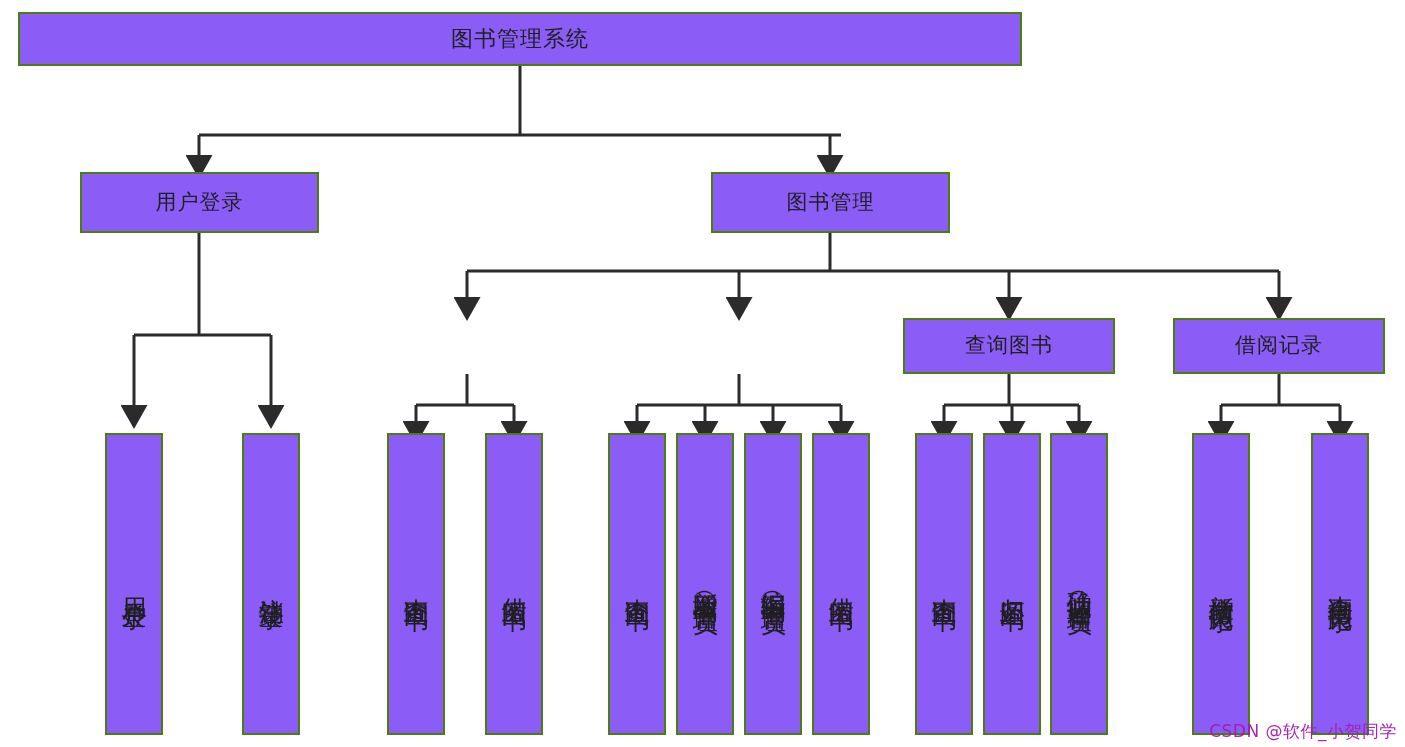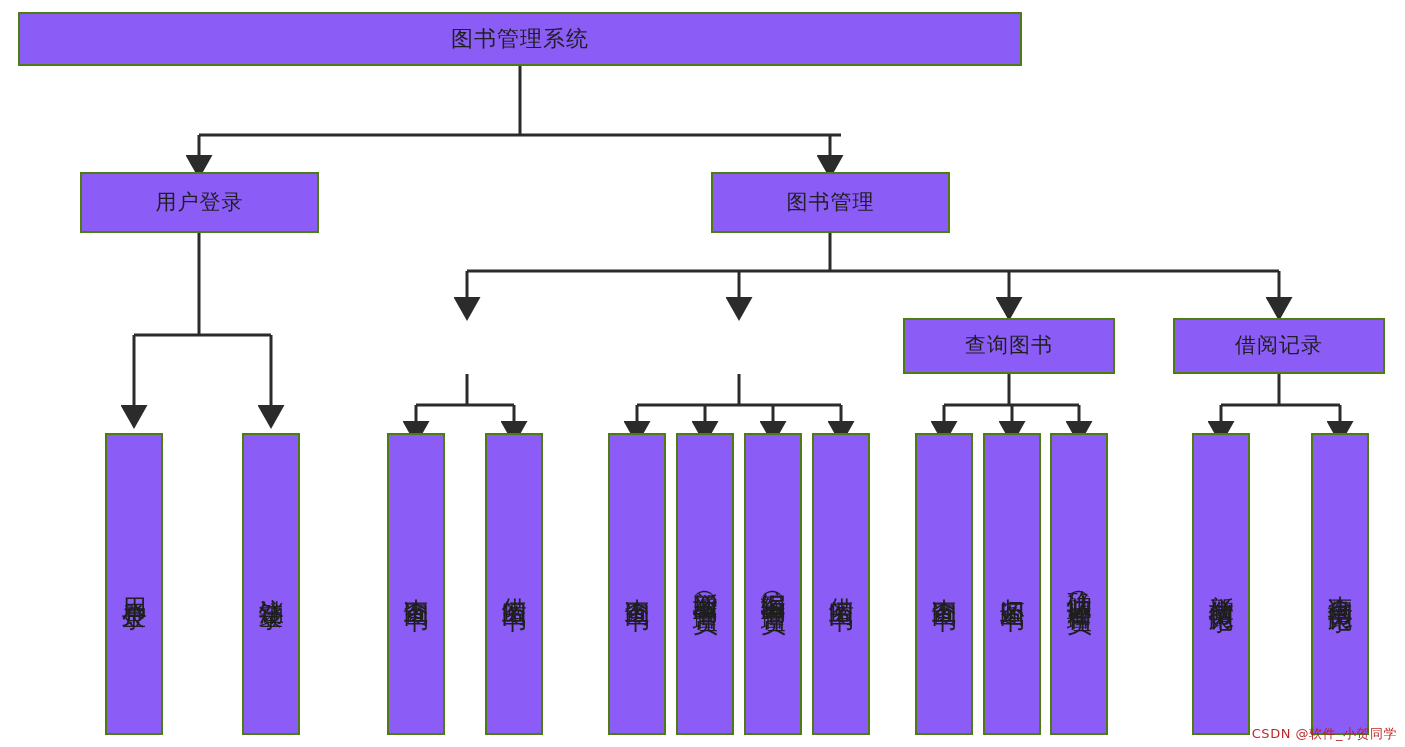--- a/index.html
+++ b/index.html
@@ -39,22 +39,22 @@
     font-size:25px;
     line-height:1.18;
     letter-spacing:3px;
     white-space:nowrap;
     color:#1f1f1f;
   }
   .watermark{
     position:absolute;
     right:8px;
     bottom:4px;
-    font-size:13px;
-    color:#b91c1c;
+    font-size:17px;
+    color:#a21caf;
     letter-spacing:0.5px;
     white-space:nowrap;
     opacity:.95;
   }
 </style>
 </head>
 <body>
 
 <div id="stage">
 

